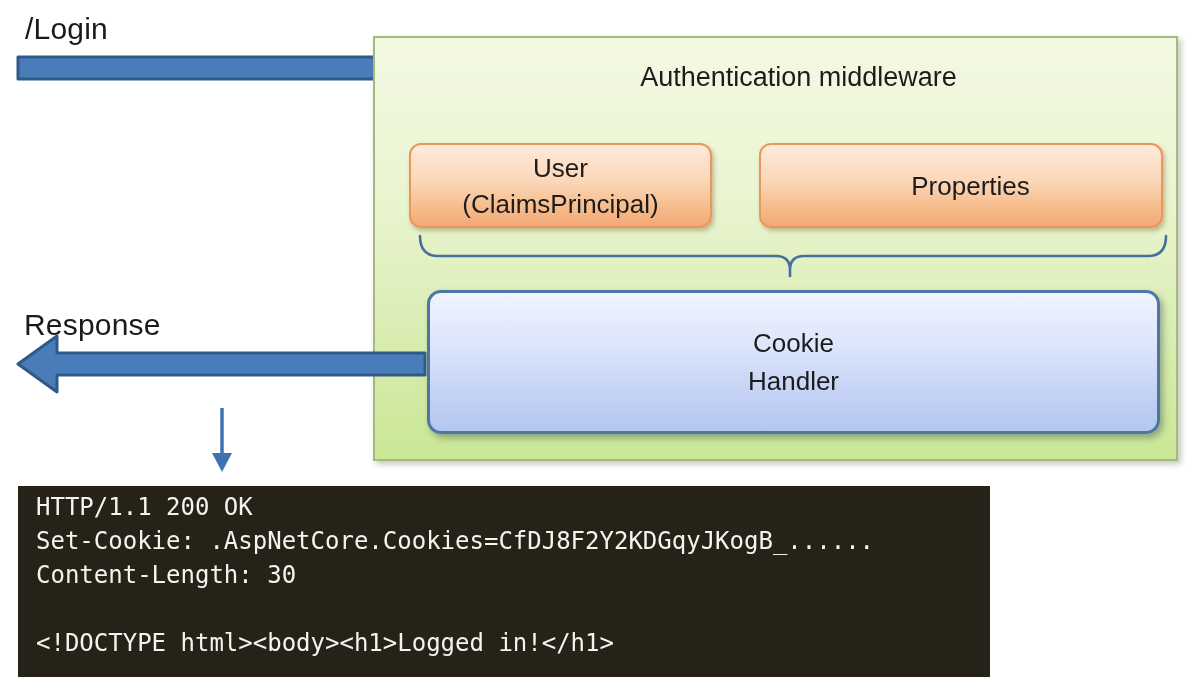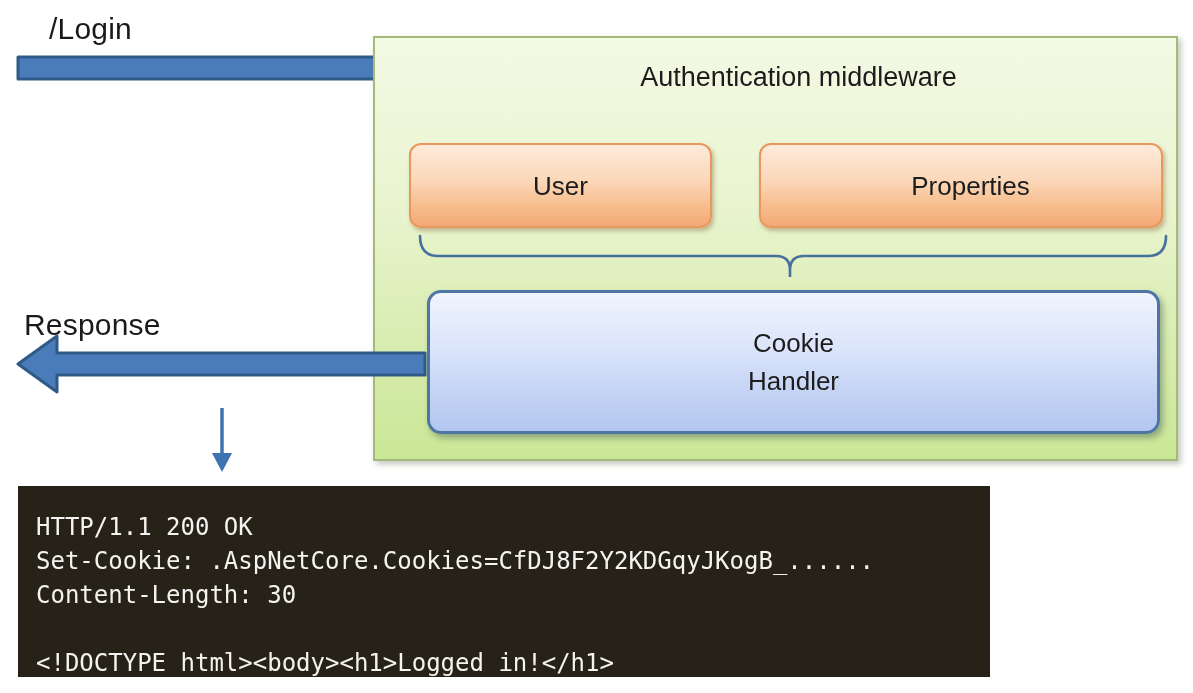--- a/index.html
+++ b/index.html
@@ -2,21 +2,21 @@
 <html><head>
 <meta charset="utf-8">
 <style>
   * { margin: 0; padding: 0; box-sizing: border-box; }
   html, body { width: 1193px; height: 693px; background: #ffffff; overflow: hidden; }
   body { font-family: "Liberation Sans", sans-serif; position: relative; color: #1f1f1f; }
 
   .abs { position: absolute; }
 
   .big-label { font-size: 30px; font-weight: 400; color: #1a1a1a; letter-spacing: 0.2px; }
-  #login-label { left: 25px; top: 12px; margin-left: 24px; }
+  #login-label { left: 25px; top: 12px; }
   #response-label { left: 24px; top: 308px; }
 
   #arrow-in-svg { left: 0; top: 0; width: 440px; height: 110px; }
   #arrow-out-svg { left: 0; top: 320px; width: 440px; height: 90px; }
   #down-arrow-svg { left: 200px; top: 400px; width: 45px; height: 80px; }
 
   #middleware-box {
     left: 373px; top: 36px; width: 805px; height: 425px;
     background: linear-gradient(180deg, #f4f9e4 0%, #e9f4cf 40%, #d7ecae 75%, #cae795 100%);
     border: 2px solid #a4ba7c;
@@ -50,38 +50,39 @@
     display: flex; flex-direction: column; align-items: center; justify-content: center;
     font-size: 26px; line-height: 38px; color: #1c1c1c; text-align: center;
   }
 
   #terminal {
     left: 18px; top: 486px; width: 972px; height: 191px;
     background: #262217;
     color: #f4f3ef;
     font-family: "DejaVu Sans Mono", "Liberation Mono", monospace;
     font-size: 24px;
-    padding: 24px 10px 0 18px;
+    padding: 4px 10px 0 18px;
   }
   .term-line { height: 34px; line-height: 34px; white-space: pre; }
 </style>
 </head>
 <body>
 
 <div class="abs big-label" id="login-label">/Login</div>
 
 <svg class="abs" id="arrow-in-svg" viewBox="0 0 440 110">
   <polygon points="18,57 385,57 385,44 426,67.5 385,91 385,79 18,79" fill="#4a7cba" stroke="#2f5a88" stroke-width="3" stroke-linejoin="round"></polygon>
 </svg>
 
 <div class="abs" id="middleware-box">
   <div id="middleware-title">Authentication middleware</div>
 
   <div class="orange-box" id="user-box">
     <div>User</div>
+    <div>(ClaimsPrincipal)</div>
   </div>
 
   <div class="orange-box" id="properties-box">
     <div>Properties</div>
   </div>
 
   <div id="cookie-handler-box">
     <div>Cookie</div>
     <div>Handler</div>
   </div>

